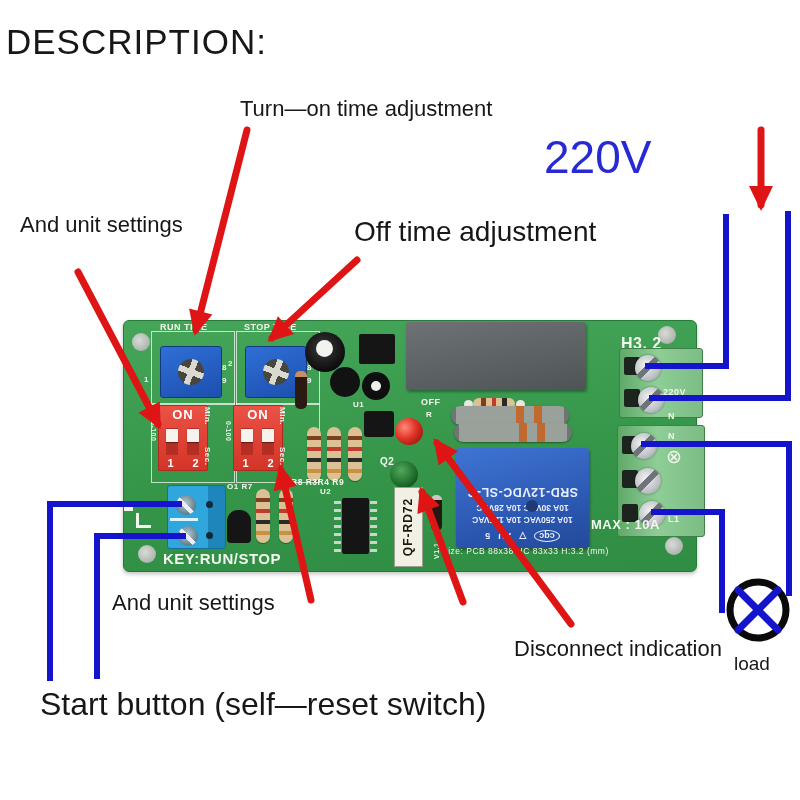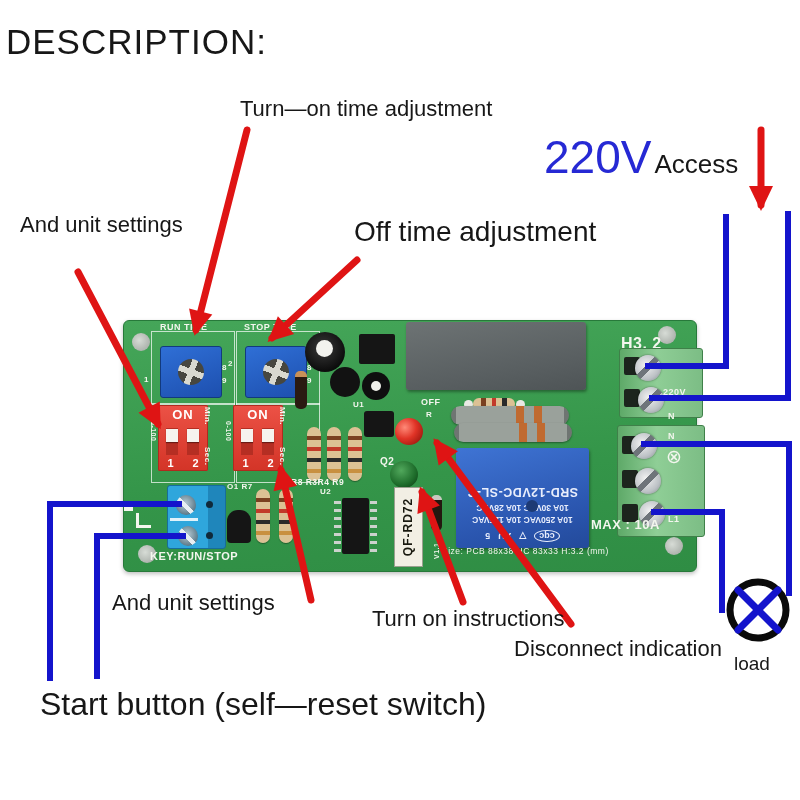--- a/index.html
+++ b/index.html
@@ -118,21 +118,21 @@
     <div class="silk vtext" style="left:108px;top:100px;font-size:7px">0-100</div>
 
     <div class="abs" style="left:43px;top:164px;width:57px;height:62px;border-radius:3px;
          background:linear-gradient(90deg,#2fa6dc 0 70%,#1f86bb 70% 100%);border:1px solid #176d9a">
       <div class="bluescrew" style="left:8px;top:9px"></div>
       <div class="bluescrew" style="left:10px;top:40px"></div>
       <div class="abs" style="left:38px;top:15px;width:7px;height:7px;border-radius:50%;background:#10293a"></div>
       <div class="abs" style="left:38px;top:46px;width:7px;height:7px;border-radius:50%;background:#10293a"></div>
       <div class="abs" style="left:2px;top:32px;width:28px;height:3px;background:rgba(255,255,255,.85)"></div>
     </div>
-    <div class="silk" style="left:26px;top:229px;font-size:11px">KEY:RUN/STOP</div>
+    <div class="silk" style="left:39px;top:229px;font-size:15px">KEY:RUN/STOP</div>
     <div class="abs" style="left:0px;top:183px;width:9px;height:7px;background:#f3f6ee"></div>
     <div class="abs" style="left:12px;top:192px;width:12px;height:12px;border-left:3px solid #f3f6ee;border-bottom:3px solid #f3f6ee"></div>
 
     <div class="abs" style="left:181px;top:11px;width:40px;height:40px;border-radius:50%;background:radial-gradient(circle at 45% 40%,#3a3a3a,#0d0d0d 70%)">
       <div class="abs" style="left:11px;top:8px;width:17px;height:17px;border-radius:50%;background:#f2f2ee"></div>
     </div>
     <div class="chip" style="left:235px;top:13px;width:36px;height:30px"></div>
     <div class="abs" style="left:206px;top:46px;width:30px;height:30px;border-radius:50%;background:#121212"></div>
     <div class="abs" style="left:238px;top:51px;width:28px;height:28px;border-radius:50%;background:#0f0f0f">
       <div class="abs" style="left:9px;top:9px;width:10px;height:10px;border-radius:50%;background:#efefe9"></div>
@@ -257,27 +257,25 @@
   <div class="lbl" style="left:240px;top:96px;font-size:22px">Turn—on time adjustment</div>
 
   <div class="lbl" style="left:20px;top:210px;font-size:22px;line-height:29px">
     <div>And unit settings</div>
   </div>
 
   <div class="lbl" style="left:354px;top:216px;font-size:28px">Off time adjustment</div>
 
   <div class="lbl" style="left:544px;top:130px;display:flex;align-items:baseline">
     <span style="font-size:46px;color:#2629d4;font-weight:500">220V</span>
-    <span style="font-size:26px;margin-left:3px">Access</span>
   </div>
 
   <div class="lbl" style="left:112px;top:588px;font-size:22px;line-height:29px">
     <div>And unit settings</div>
   </div>
 
-  <div class="lbl" style="left:372px;top:606px;font-size:22px">Turn on instructions</div>
 
   <div class="lbl" style="left:514px;top:636px;font-size:22px">Disconnect indication</div>
 
   <div class="lbl" style="left:40px;top:686px;font-size:32px">Start button (self—reset switch)</div>
 
   <div class="lbl" style="left:734px;top:653px;font-size:19px">load</div>
 </div>
 
 </body></html>

